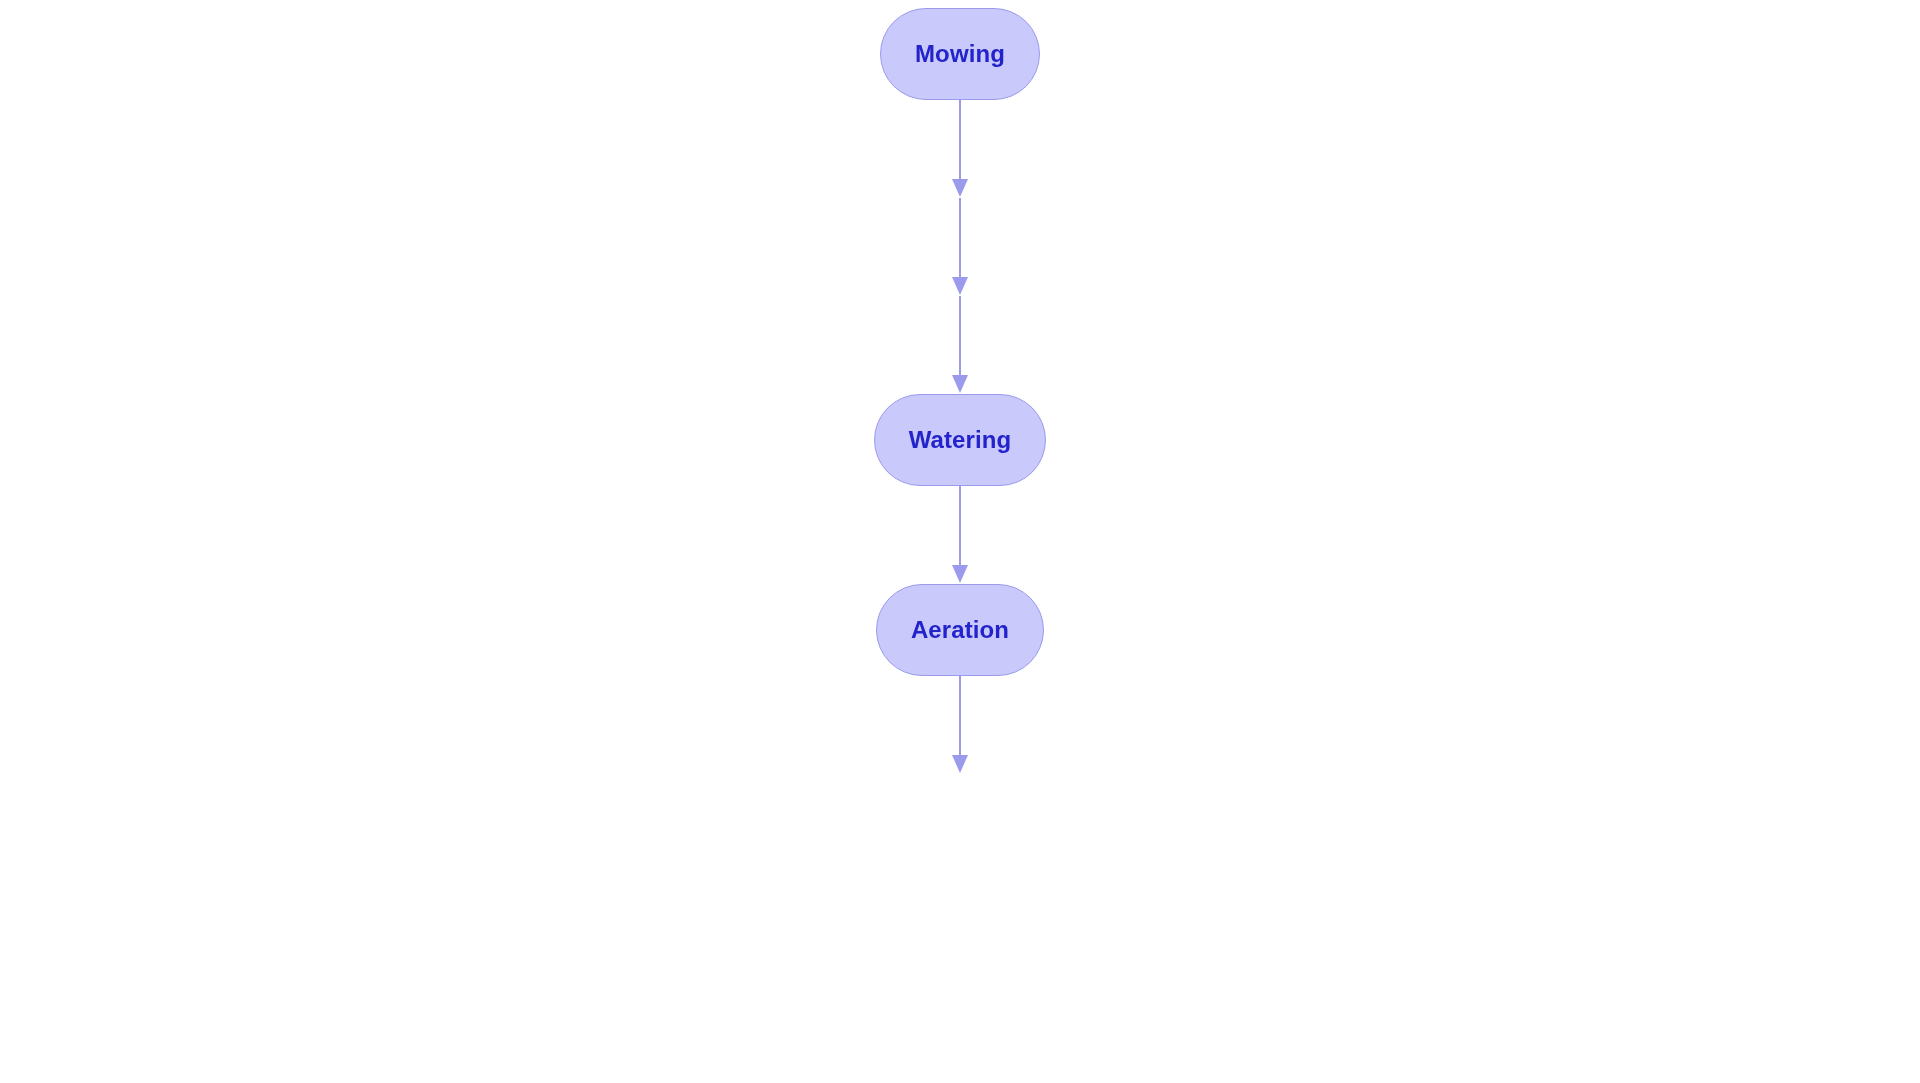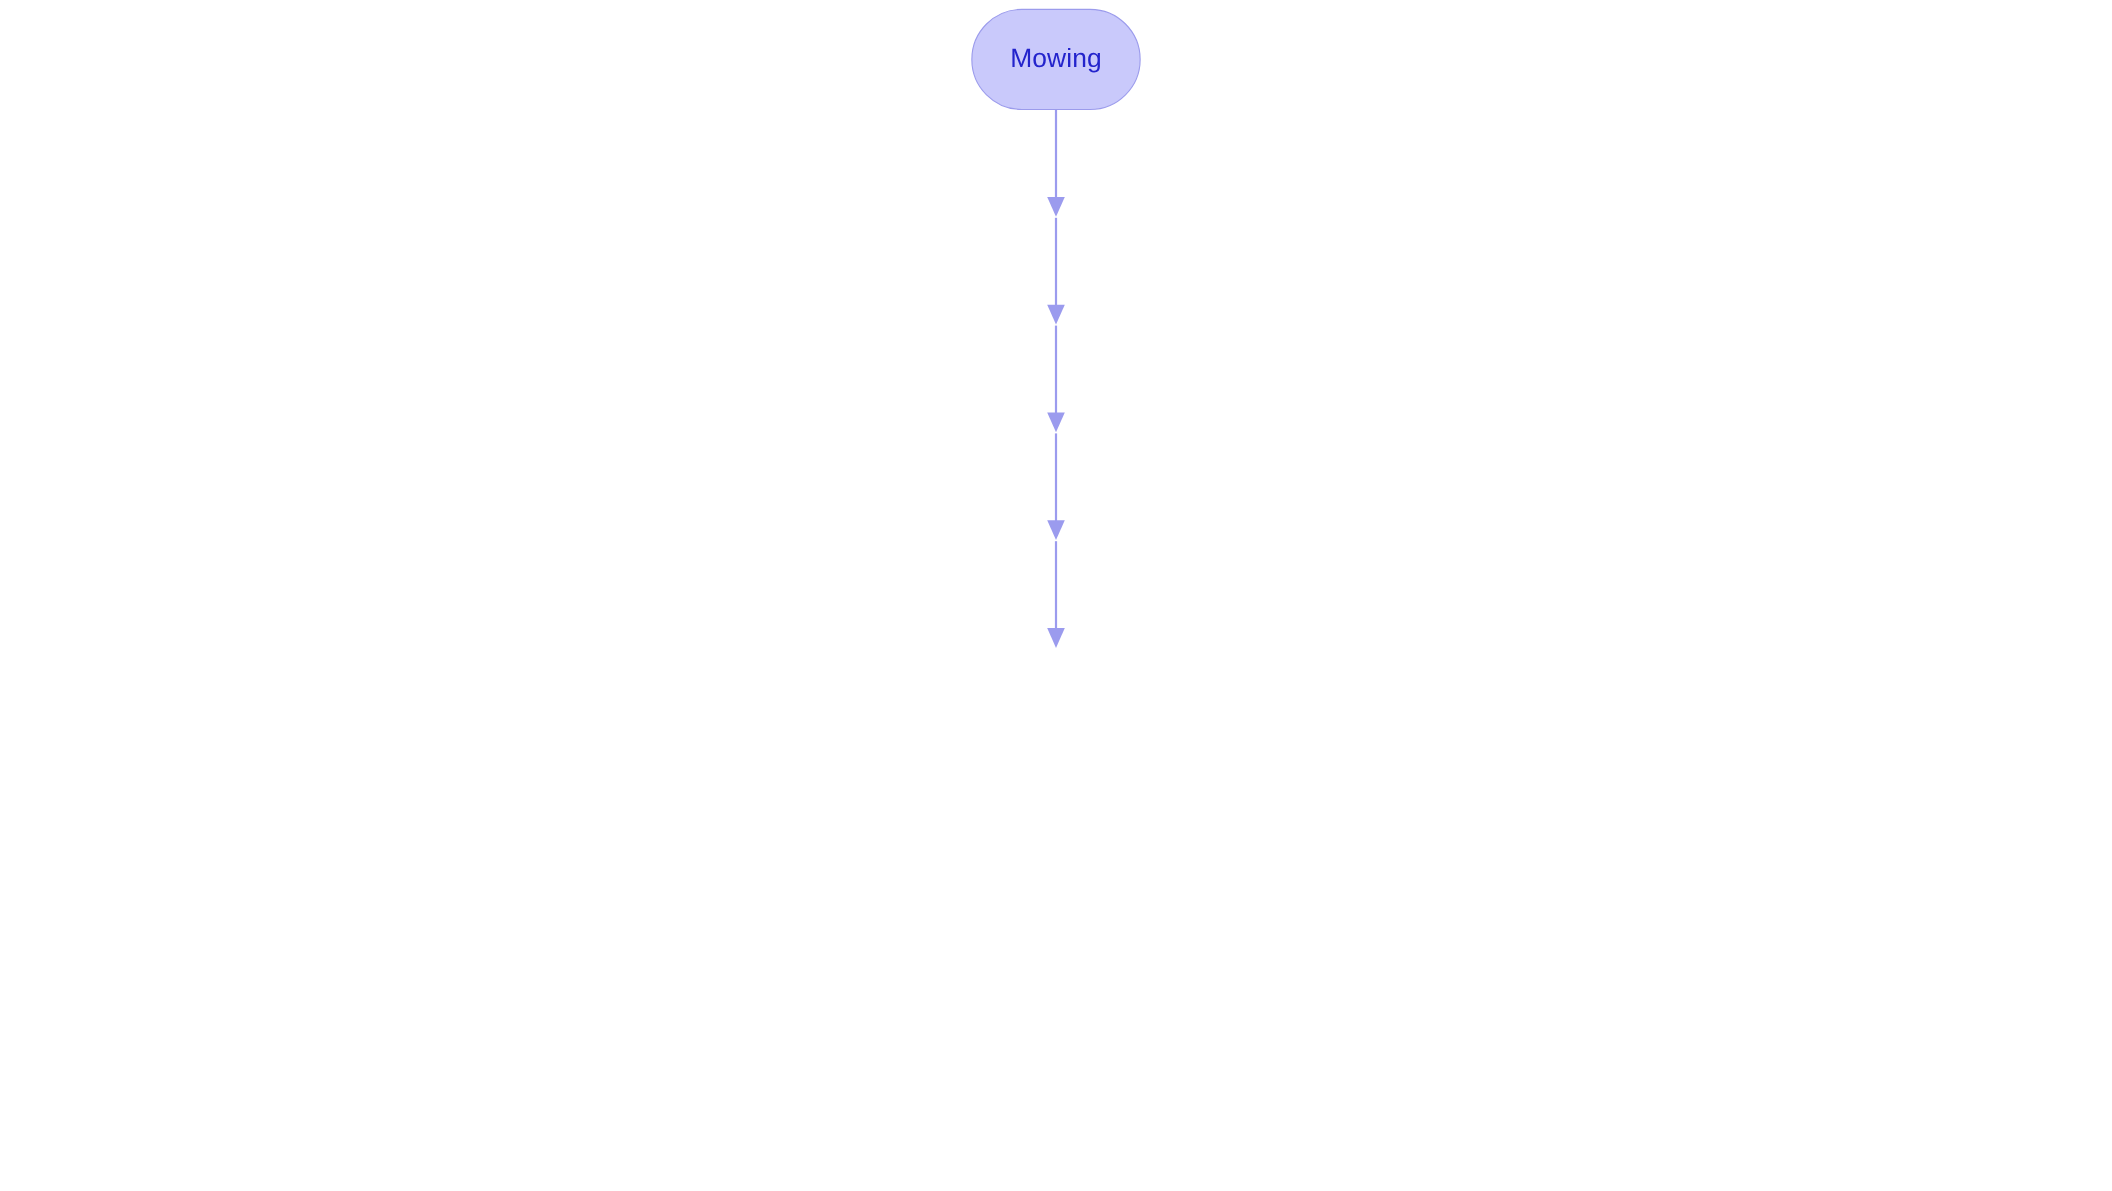--- a/index.html
+++ b/index.html
@@ -38,21 +38,21 @@
     display: flex;
     align-items: center;
     justify-content: center;
     height: 92px;
     padding: 0 34px;
     background: #c9c9fb;
     border: 1.6px solid #9b9bec;
     border-radius: 46px;
     color: #2323cc;
     font-size: 24px;
-    font-weight: 400;
+    font-weight: 700;
     line-height: 1;
     letter-spacing: 0.1px;
     white-space: nowrap;
     -webkit-font-smoothing: antialiased;
   }
 
   .node-label {
     display: block;
   }
 
@@ -107,26 +107,32 @@
       <div class="connector-line"></div>
       <div class="connector-arrowhead"></div>
     </div>
 
 
     <div class="connector">
       <div class="connector-line"></div>
       <div class="connector-arrowhead"></div>
     </div>
 
+    <div class="node">
+      <span class="node-label">Watering</span>
+    </div>
 
     <div class="connector">
       <div class="connector-line"></div>
       <div class="connector-arrowhead"></div>
     </div>
 
+    <div class="node">
+      <span class="node-label">Aeration</span>
+    </div>
 
     <div class="connector">
       <div class="connector-line"></div>
       <div class="connector-arrowhead"></div>
     </div>
 
 
   </div>
 </div>
 

